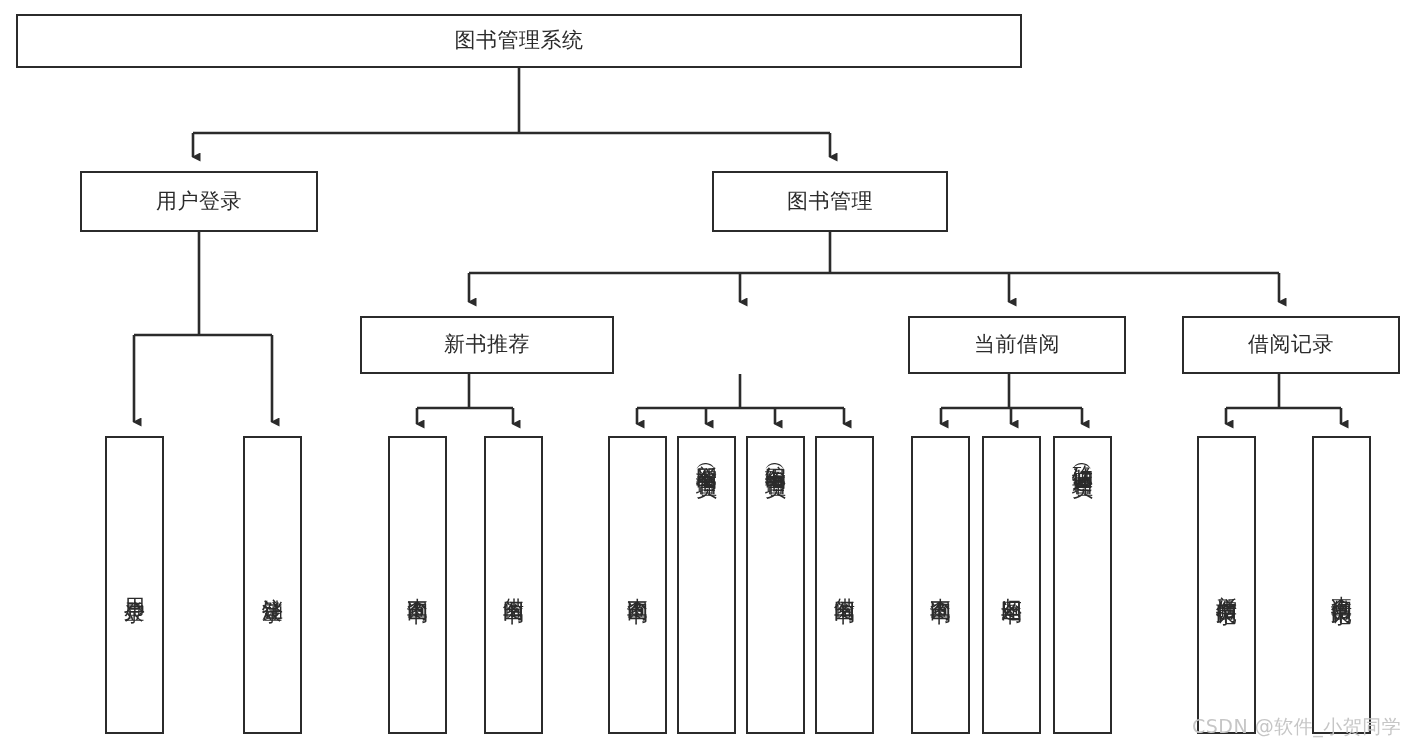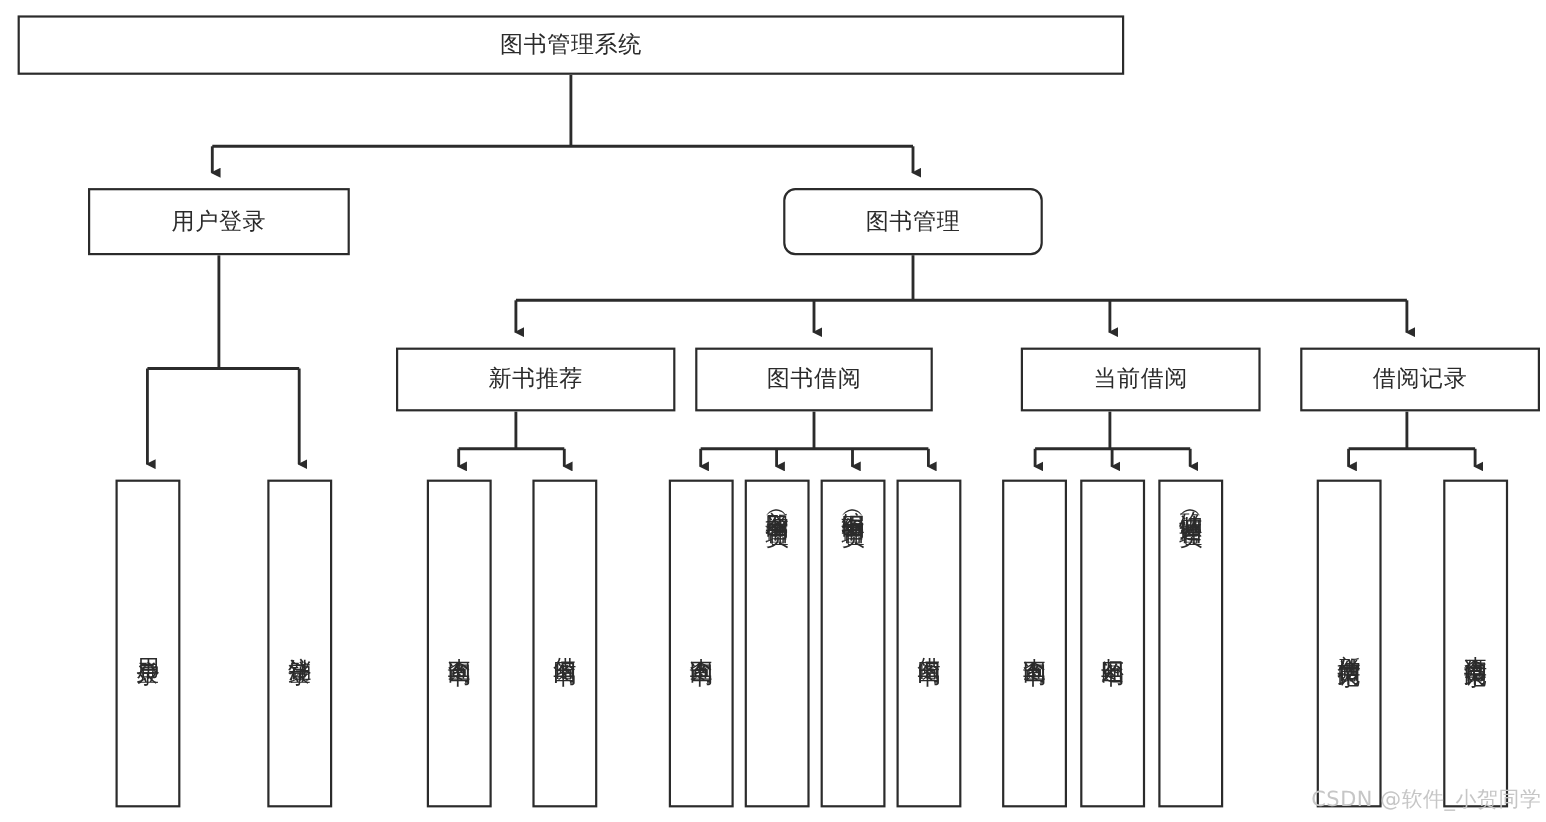--- a/index.html
+++ b/index.html
@@ -128,31 +128,28 @@
     </g>
   </svg>
 
   <div class="node-box" style="left:16px; top:14px; width:1006px; height:54px;">
     <span class="node-label">图书管理系统</span>
   </div>
 
   <div class="node-box" style="left:80px; top:171px; width:238px; height:61px;">
     <span class="node-label">用户登录</span>
   </div>
-  <div class="node-box" style="left:712px; top:171px; width:236px; height:61px;border-radius:11px;">
+  <div class="node-box" style="left:712px; top:171px; width:236px; height:61px;">
     <span class="node-label">图书管理</span>
   </div>
 
   <div class="node-box" style="left:360px; top:316px; width:254px; height:58px;">
     <span class="node-label">新书推荐</span>
   </div>
-  <div class="node-box" style="left:632px; top:316px; width:216px; height:58px;">
-    <span class="node-label">图书借阅</span>
-  </div>
-  <div class="node-box" style="left:928px; top:316px; width:218px; height:58px;">
+  <div class="node-box" style="left:908px; top:316px; width:218px; height:58px;">
     <span class="node-label">当前借阅</span>
   </div>
   <div class="node-box" style="left:1170px; top:316px; width:218px; height:58px;margin-left:12px;">
     <span class="node-label">借阅记录</span>
   </div>
 
   <div class="node-box vertical centered" style="left:105px; top:436px; width:59px; height:298px;">
     <span class="node-label">用户登录</span>
   </div>
   <div class="node-box vertical centered" style="left:243px; top:436px; width:59px; height:298px;">

